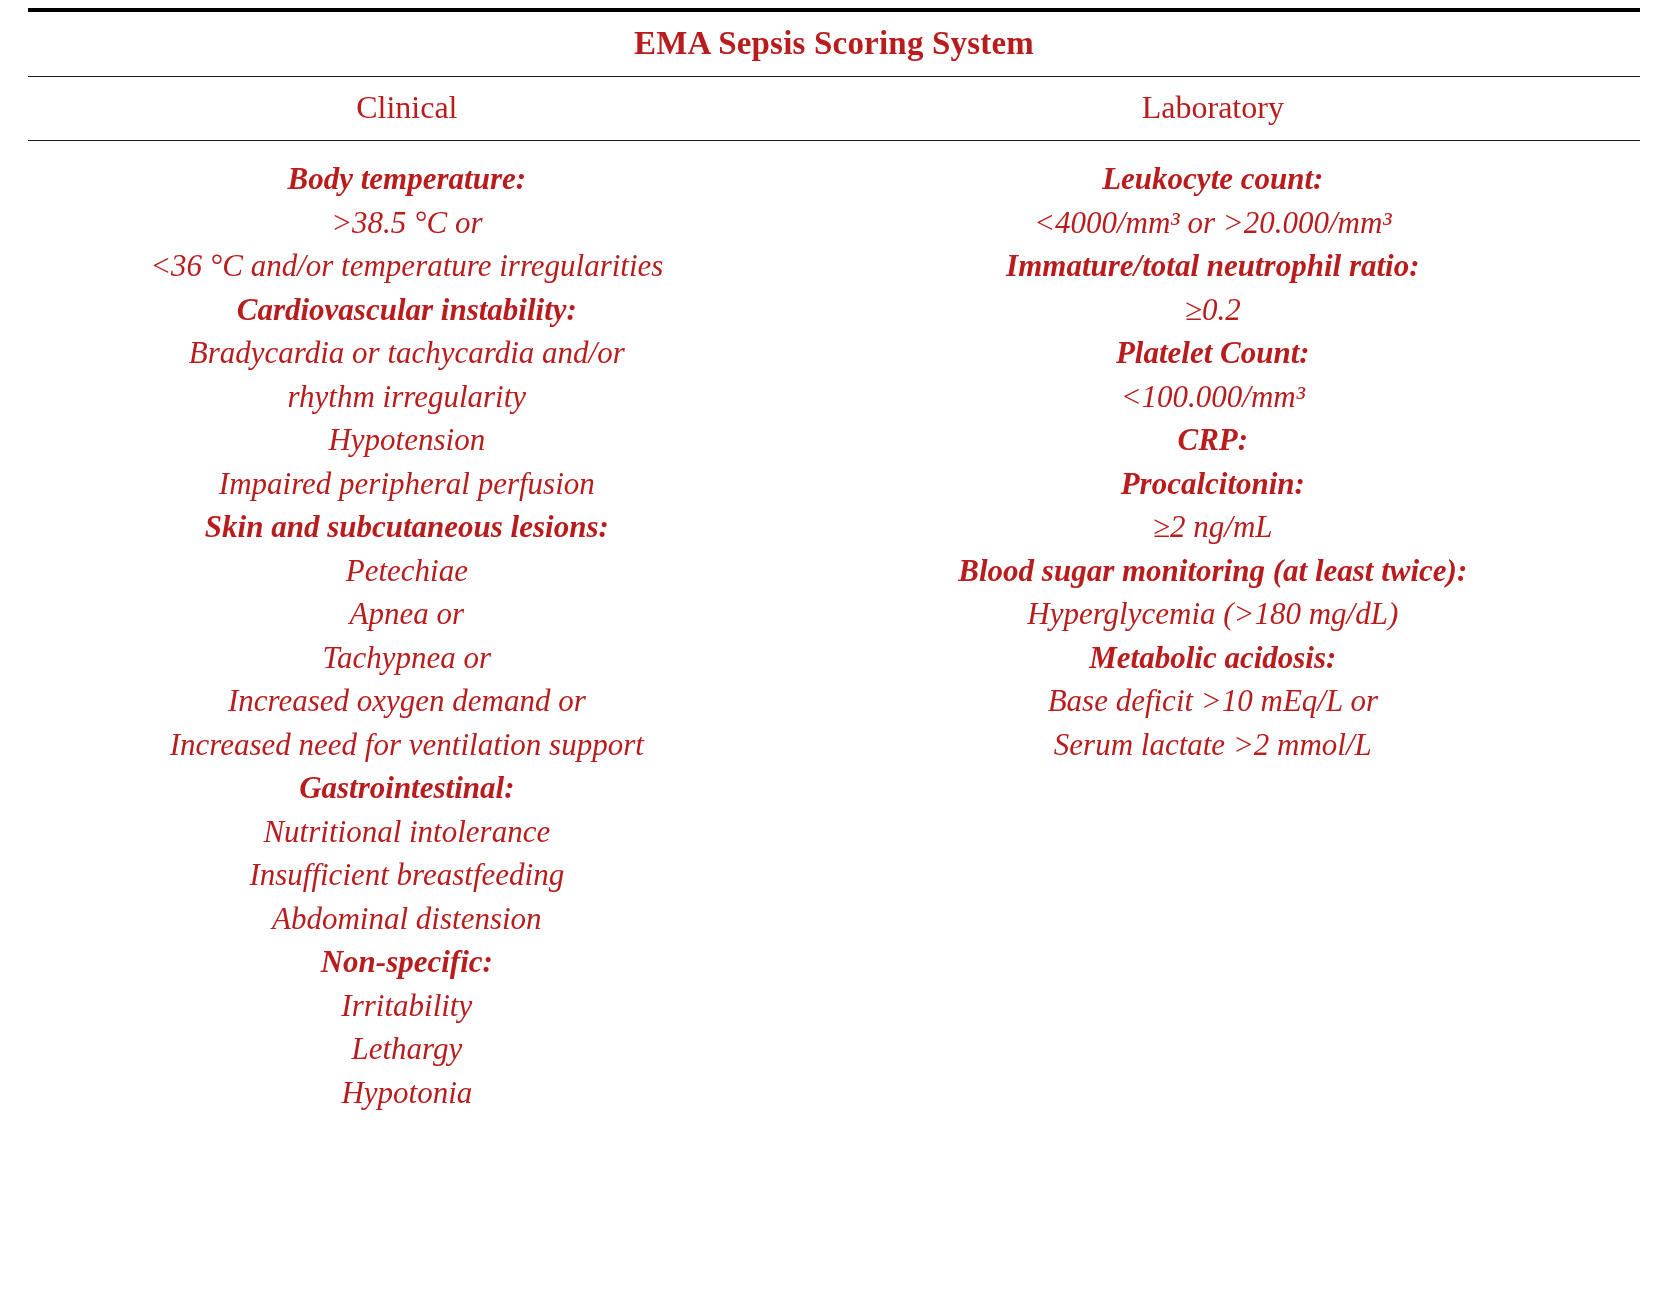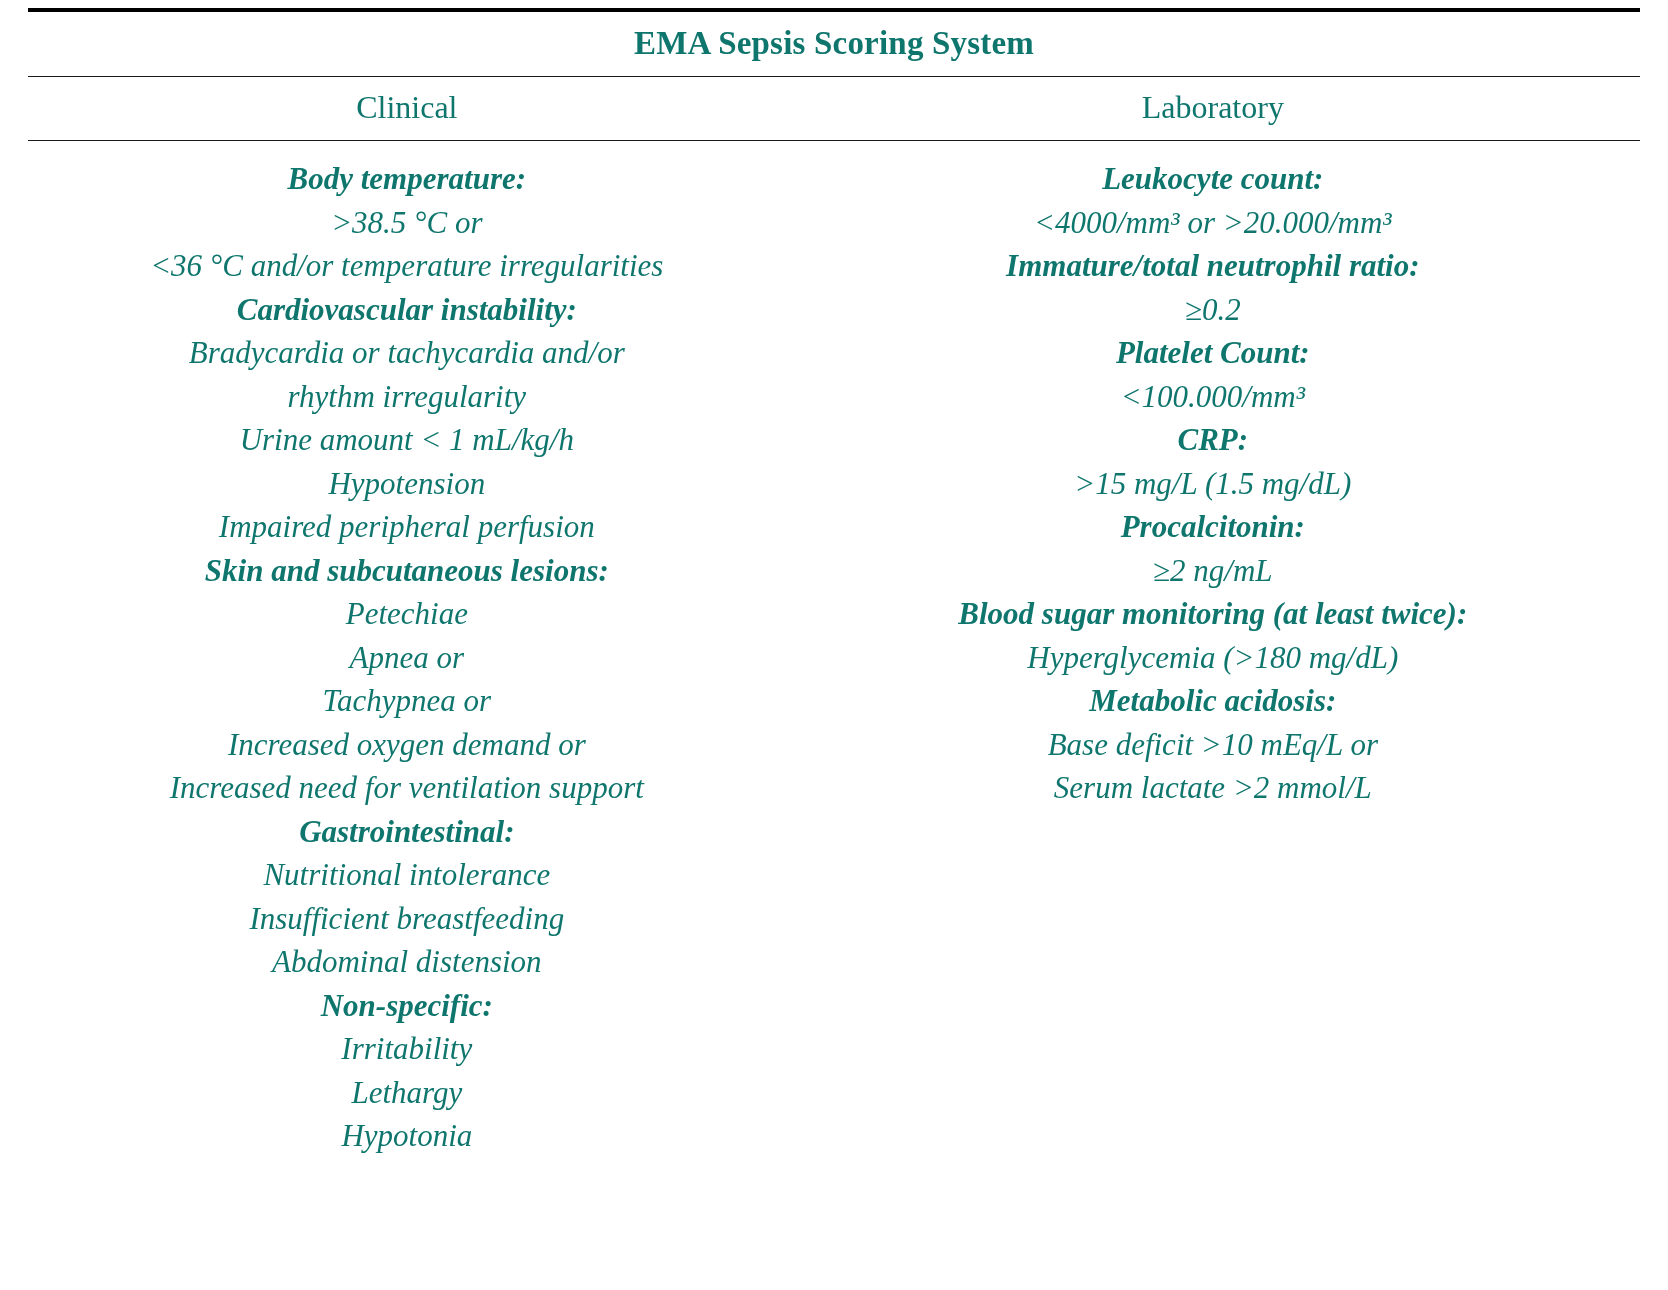--- a/index.html
+++ b/index.html
@@ -5,21 +5,21 @@
   html, body {
     margin: 0;
     padding: 0;
     background: #ffffff;
     width: 1668px;
     height: 1290px;
     overflow: hidden;
   }
   .table-wrap {
     font-family: "Liberation Serif", "DejaVu Serif", serif;
-    color: #0f766e;
+    color: #b91c1c;
     width: 1612px;
     margin: 0 auto;
     padding-top: 8px;
   }
   .rule-thick {
     border: none;
     border-top: 4px solid #000000;
     margin: 0;
   }
   .rule-thin {
@@ -71,21 +71,20 @@
   </div>
   <hr class="rule-thin">
   <div class="body-row">
     <div class="col col-clinical">
         <div class="line bold">Body temperature:</div>
         <div class="line">&gt;38.5 °C or</div>
         <div class="line">&lt;36 °C and/or temperature irregularities</div>
         <div class="line bold">Cardiovascular instability:</div>
         <div class="line">Bradycardia or tachycardia and/or</div>
         <div class="line">rhythm irregularity</div>
-        <div class="line">Urine amount &lt; 1 mL/kg/h</div>
         <div class="line">Hypotension</div>
         <div class="line">Impaired peripheral perfusion</div>
         <div class="line bold">Skin and subcutaneous lesions:</div>
         <div class="line">Petechiae</div>
         <div class="line">Apnea or</div>
         <div class="line">Tachypnea or</div>
         <div class="line">Increased oxygen demand or</div>
         <div class="line">Increased need for ventilation support</div>
         <div class="line bold">Gastrointestinal:</div>
         <div class="line">Nutritional intolerance</div>
@@ -97,21 +96,20 @@
         <div class="line">Hypotonia</div>
       </div>
     <div class="col col-laboratory">
         <div class="line bold">Leukocyte count:</div>
         <div class="line">&lt;4000/mm³ or &gt;20.000/mm³</div>
         <div class="line bold">Immature/total neutrophil ratio:</div>
         <div class="line">≥0.2</div>
         <div class="line bold">Platelet Count:</div>
         <div class="line">&lt;100.000/mm³</div>
         <div class="line bold">CRP:</div>
-        <div class="line">&gt;15 mg/L (1.5 mg/dL)</div>
         <div class="line bold">Procalcitonin:</div>
         <div class="line">≥2 ng/mL</div>
         <div class="line bold">Blood sugar monitoring (at least twice):</div>
         <div class="line">Hyperglycemia (&gt;180 mg/dL)</div>
         <div class="line bold">Metabolic acidosis:</div>
         <div class="line">Base deficit &gt;10 mEq/L or</div>
         <div class="line">Serum lactate &gt;2 mmol/L</div>
       </div>
   </div>
 </div>

